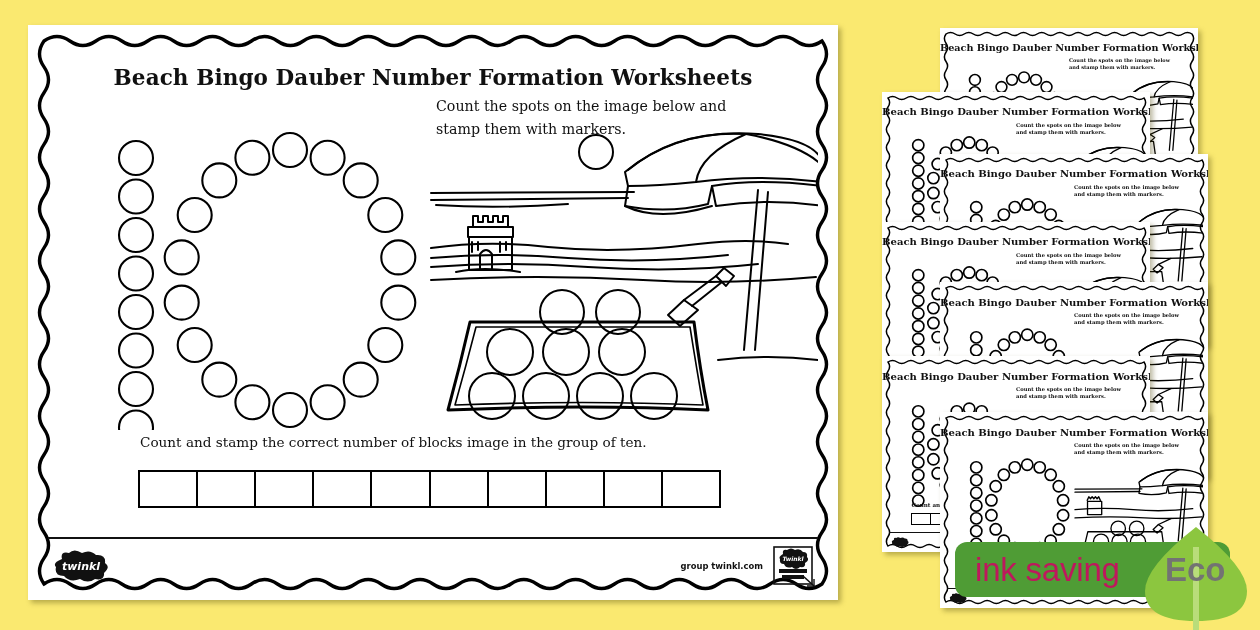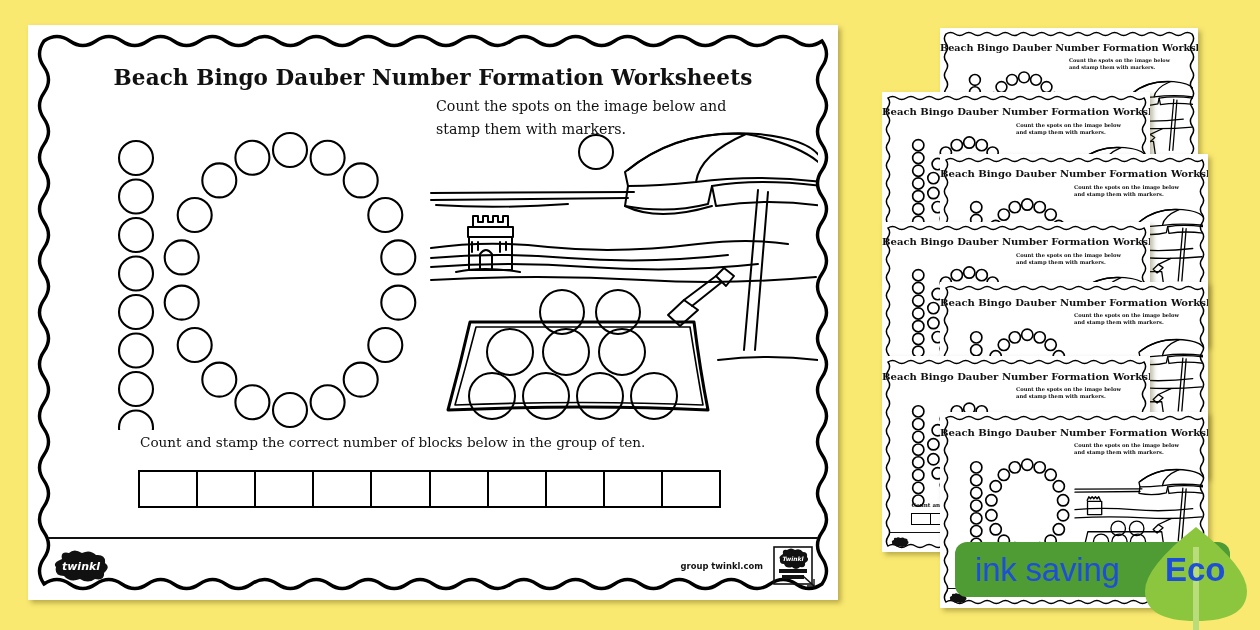--- a/index.html
+++ b/index.html
@@ -93,28 +93,28 @@
 
   
   #eco-badge{position:absolute;left:955px;top:525px;width:305px;height:105px;}
   #eco-badge .pill{
     position:absolute;left:0px;top:17px;width:275px;height:55px;
     background:#4f9c35;border-radius:12px;
   }
   #eco-badge .ink-label{
     position:absolute;left:20px;top:26px;
     font-family:"Liberation Sans", sans-serif;
-    font-size:33px;color:#1d4ed8;letter-spacing:-.2px;
+    font-size:33px;color:#be185d;letter-spacing:-.2px;
   }
   #eco-badge .leaf{position:absolute;left:176px;top:0px;width:130px;height:105px;}
   #eco-badge .leaf svg{display:block;width:100%;height:100%;}
   #eco-badge .eco-label{
     position:absolute;left:210px;top:26px;
     font-family:"Liberation Sans", sans-serif;
-    font-weight:bold;font-size:33px;color:#1d4ed8;
+    font-weight:bold;font-size:33px;color:#737373;
   }
 </style>
 </head>
 <body>
 
 <div class="stage">
 
   <div id="thumb-stack">
       <div class="sheet thumb" style="left: 940px; top: 28px; width: 258px; height: 186px; z-index: 1;">
         <svg class="wavy" viewBox="0 0 258 186" preserveAspectRatio="none">
@@ -806,21 +806,21 @@
           <circle cx="138" cy="222" r="23"></circle>
           <circle cx="194" cy="222" r="23"></circle>
 
           <circle cx="64" cy="266" r="23"></circle>
           <circle cx="118" cy="266" r="23"></circle>
           <circle cx="172" cy="266" r="23"></circle>
           <circle cx="226" cy="266" r="23"></circle>
         </g>
       </svg>
 
-      <div class="instruction2">Count and stamp the correct number of blocks below in the group of ten.</div>
+      <div class="instruction2">Count and stamp the correct number of blocks image in the group of ten.</div>
 
       <div class="tenframe" id="main-tenframe">
           <div class="cell"></div>
           <div class="cell"></div>
           <div class="cell"></div>
           <div class="cell"></div>
           <div class="cell"></div>
           <div class="cell"></div>
           <div class="cell"></div>
           <div class="cell"></div>

